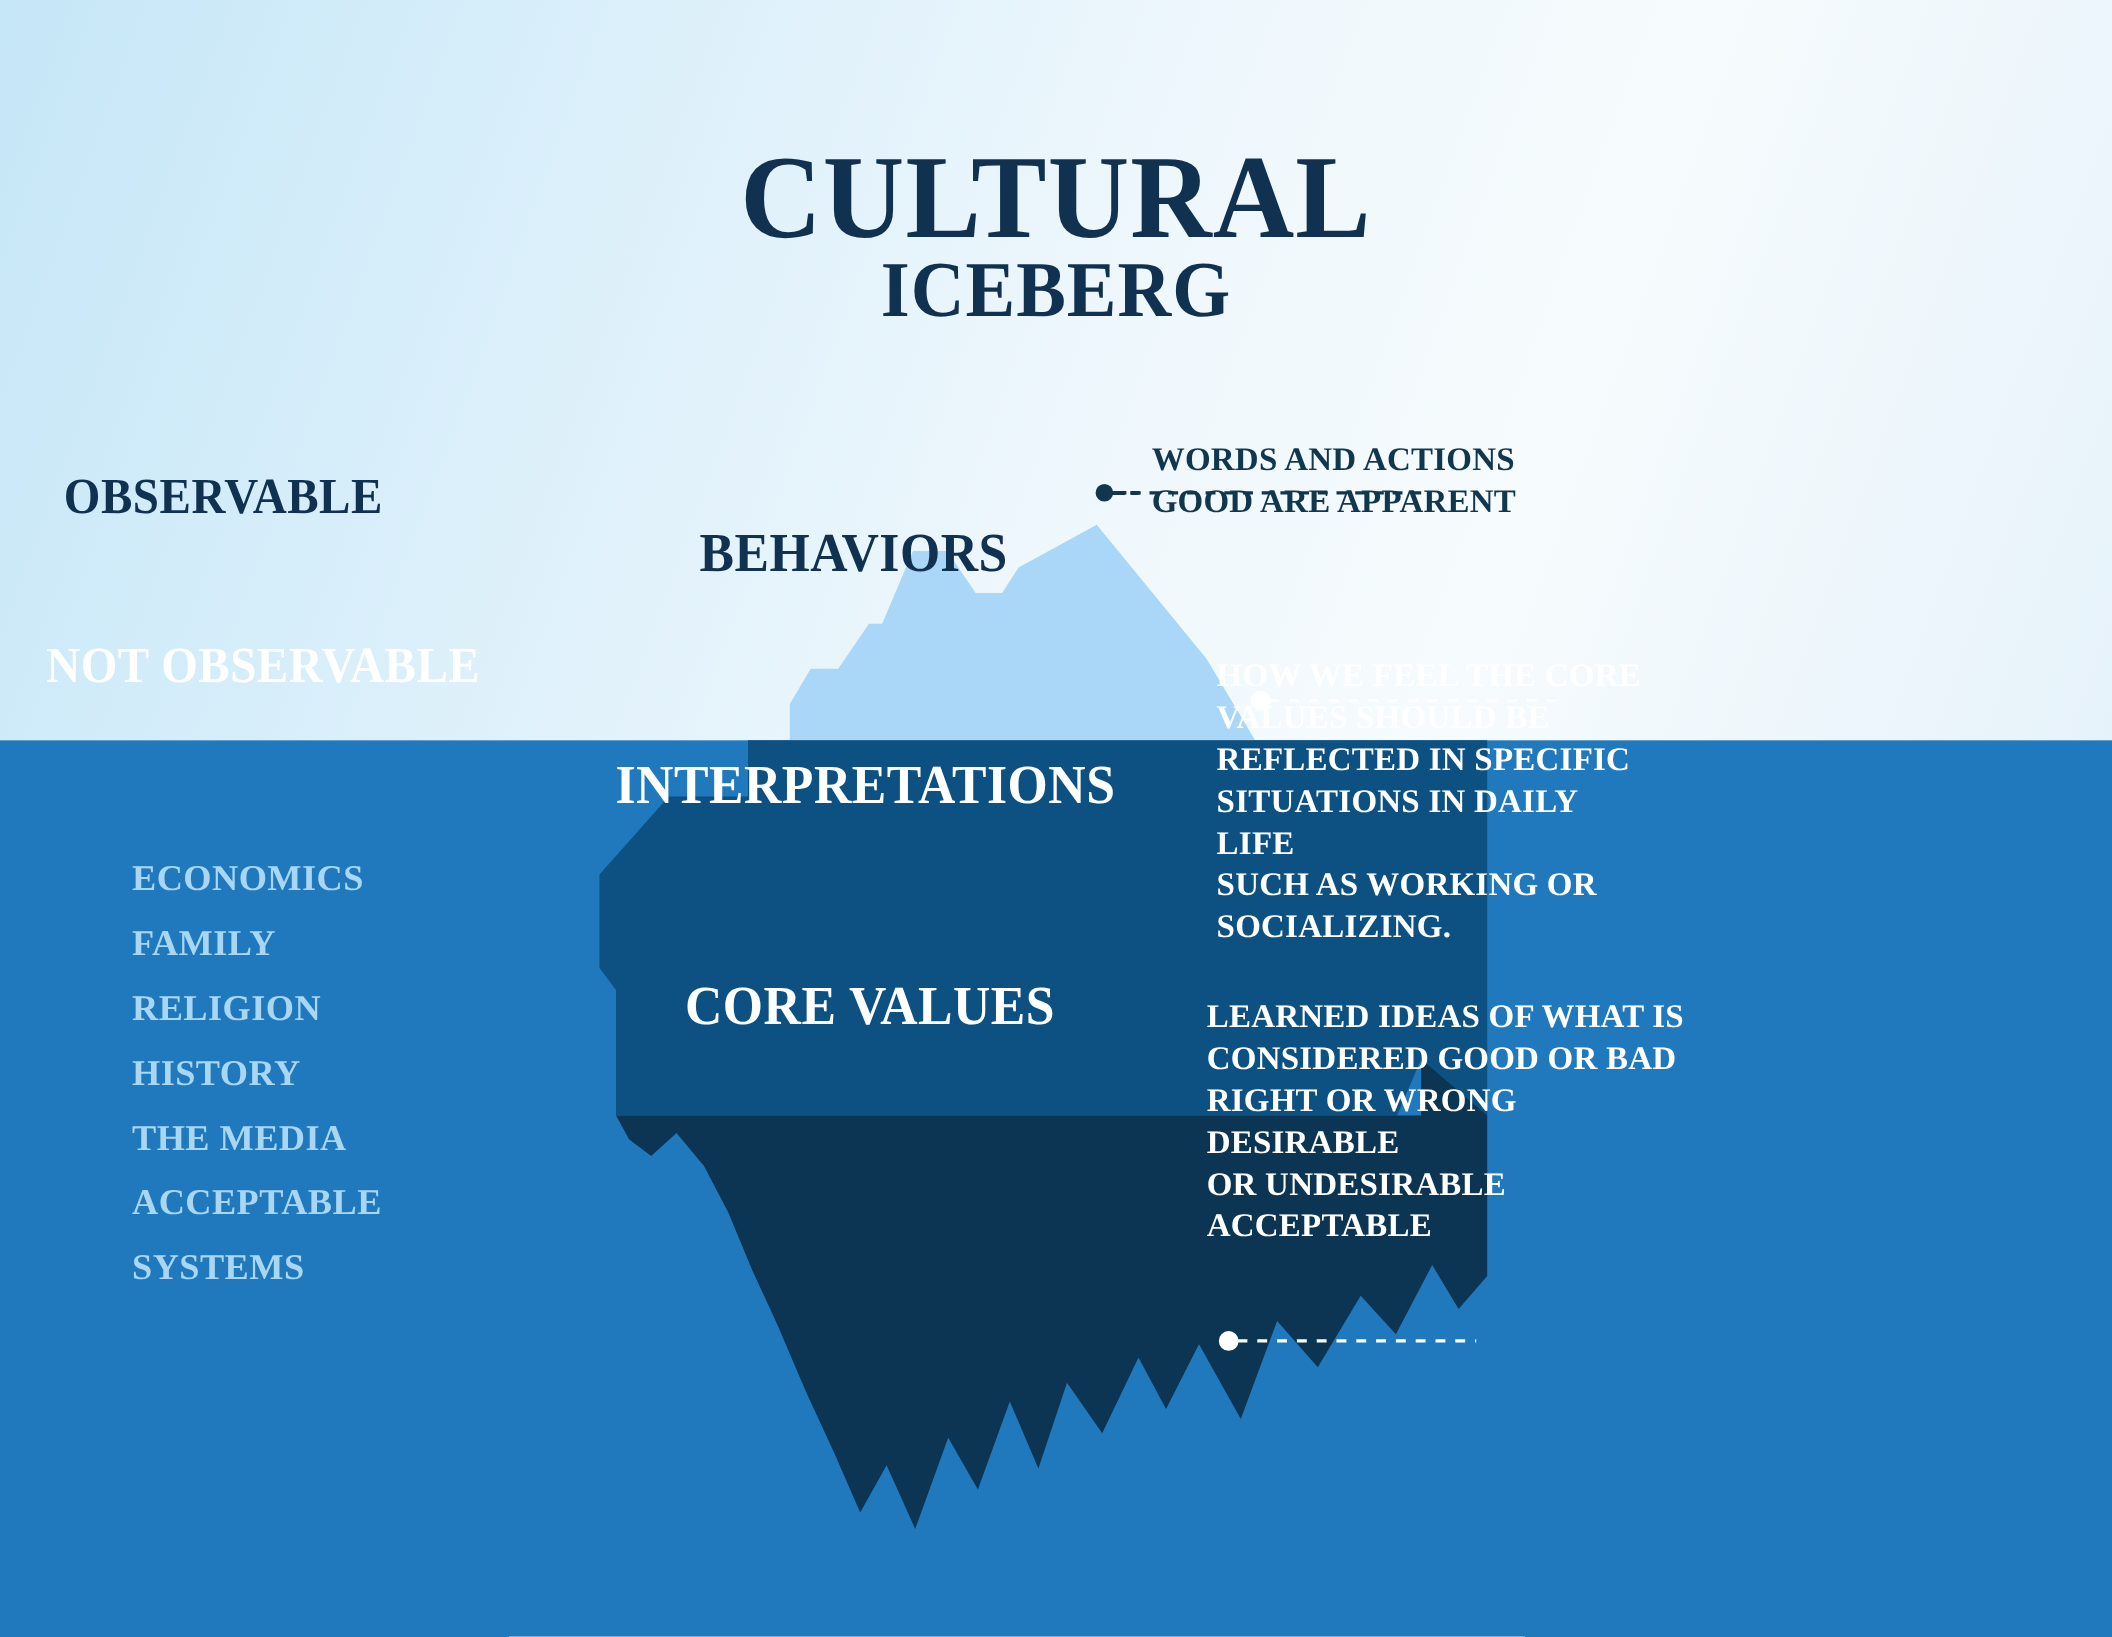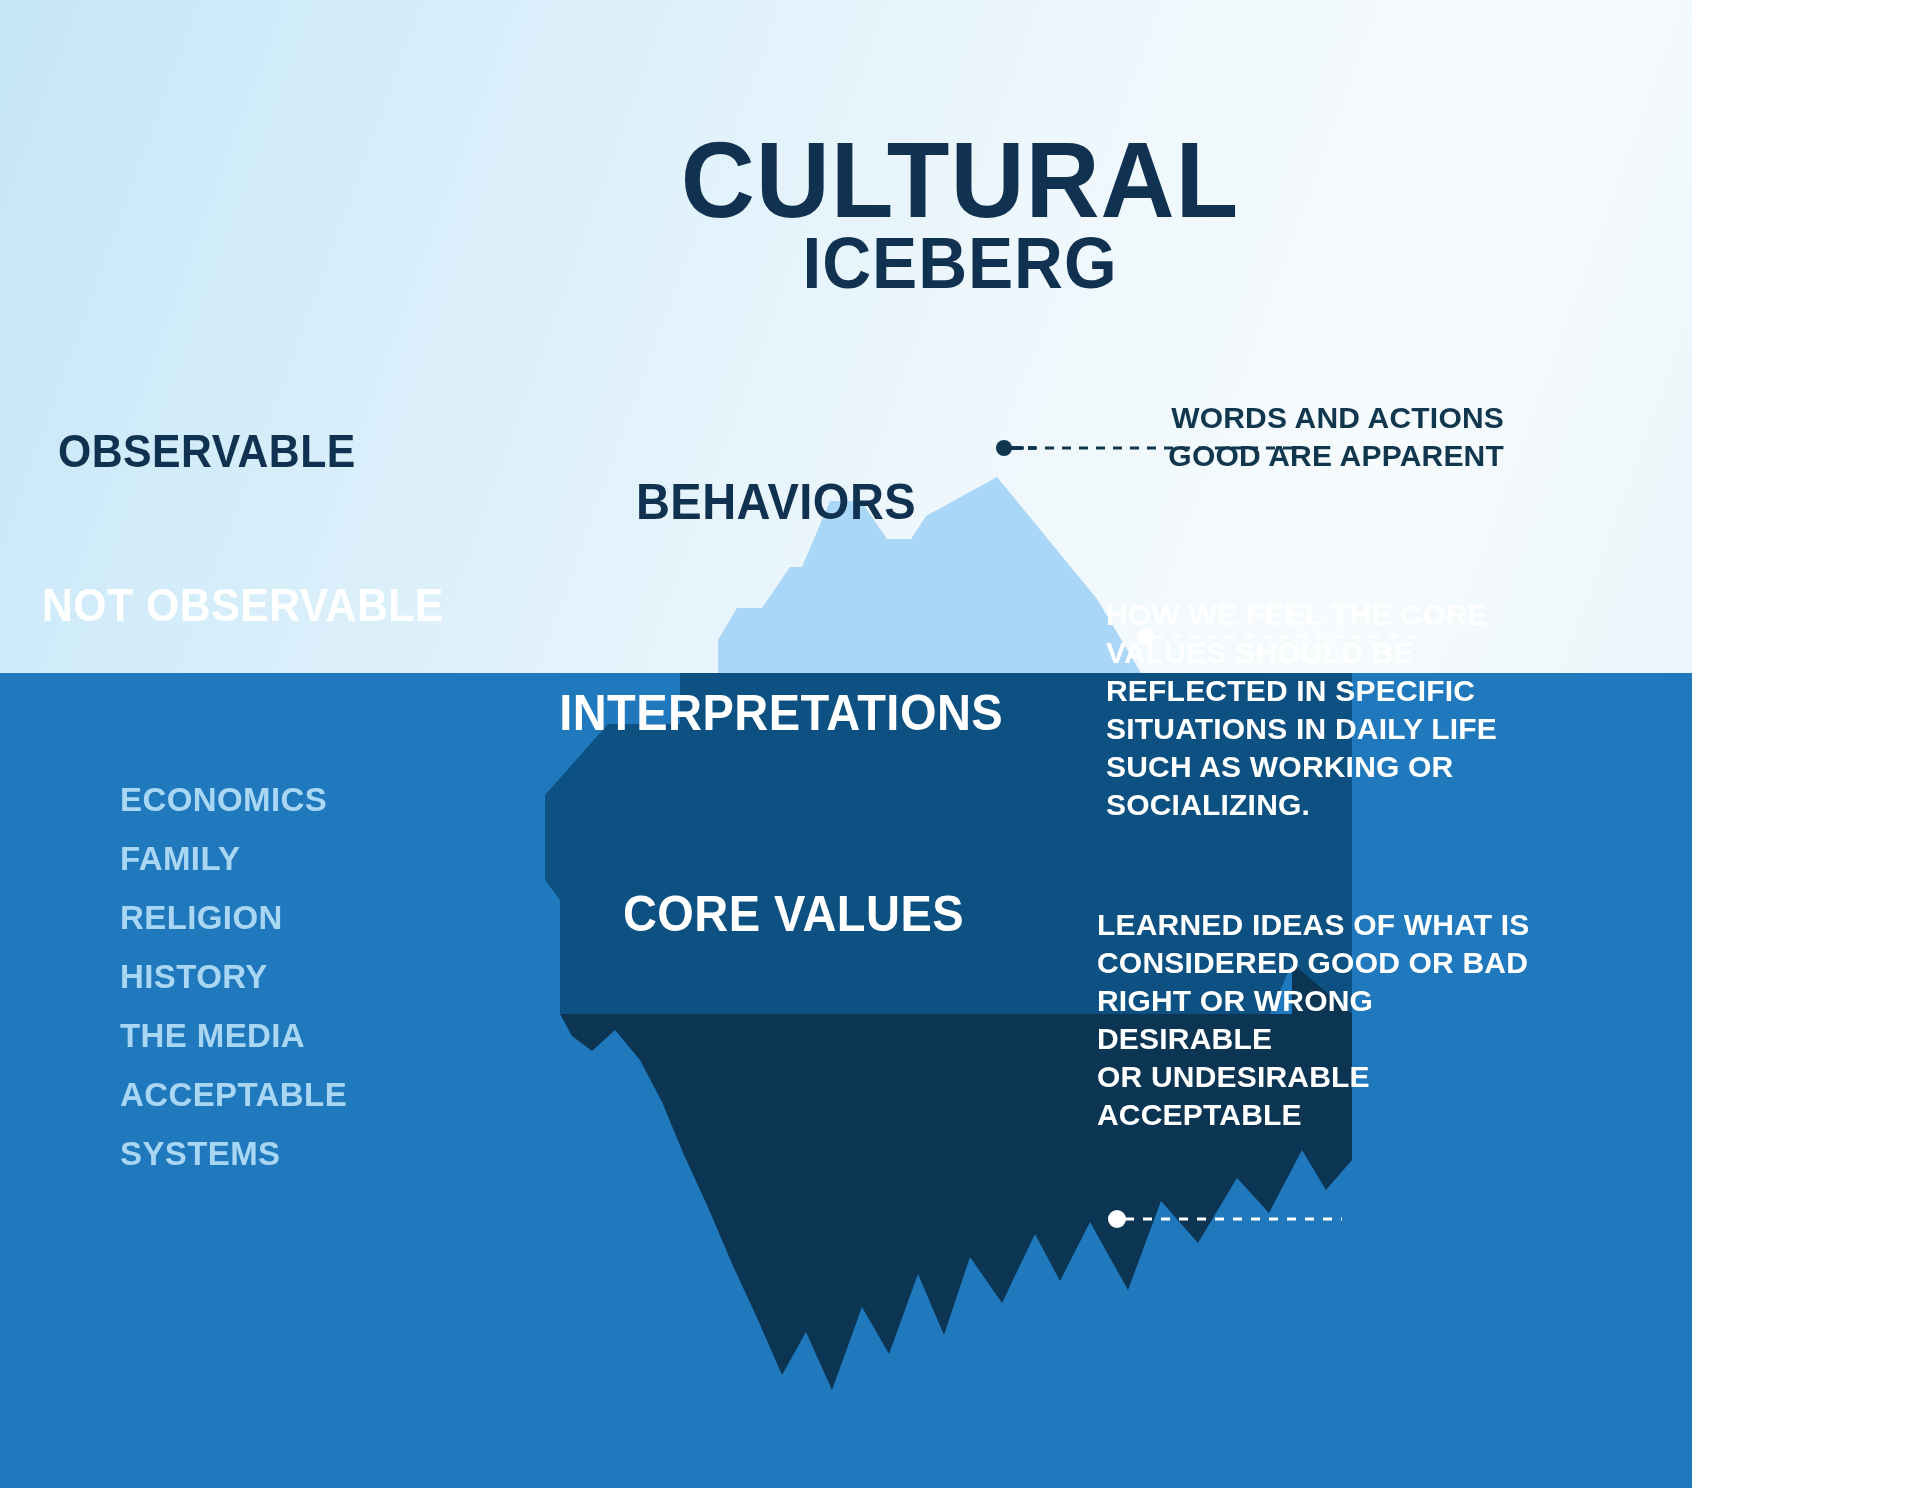--- a/index.html
+++ b/index.html
@@ -2,24 +2,24 @@
 <html><head>
 <meta charset="utf-8">
 <style>
   html, body {
     margin: 0;
     padding: 0;
     background: #ffffff;
   }
   #stage {
     position: relative;
-    width: 1692px;
+    width: 1920px;
     height: 1488px;
     overflow: hidden;
-    font-family: Liberation Sans, sans-serif;
+    font-family: Liberation Serif, serif;
   }
 
   
   .sky {
     position: absolute;
     left: 0; top: 0;
     width: 1920px;
     height: 673px;
     background: linear-gradient(110deg, #c5e6f7 0%, #d7eefa 22%, #eef7fc 52%, #f6fbfd 72%, #e6f2fa 100%);
   }
@@ -116,27 +116,26 @@
 
   
   .ann {
     position: absolute;
     font-weight: 700;
     letter-spacing: 0.2px;
   }
   .ann .line { display: block; }
 
   .ann-behaviors {
-    left: 1084px;
+    left: 1047px;
     top: 399px;
     font-size: 30px;
     line-height: 38px;
     color: #11374f;
     width: 420px;
-    text-align: right;
   }
   .ann-interpretations {
     left: 1106px;
     top: 596px;
     font-size: 30px;
     line-height: 38px;
     color: #ffffff;
     width: 400px;
   }
   .ann-core {

